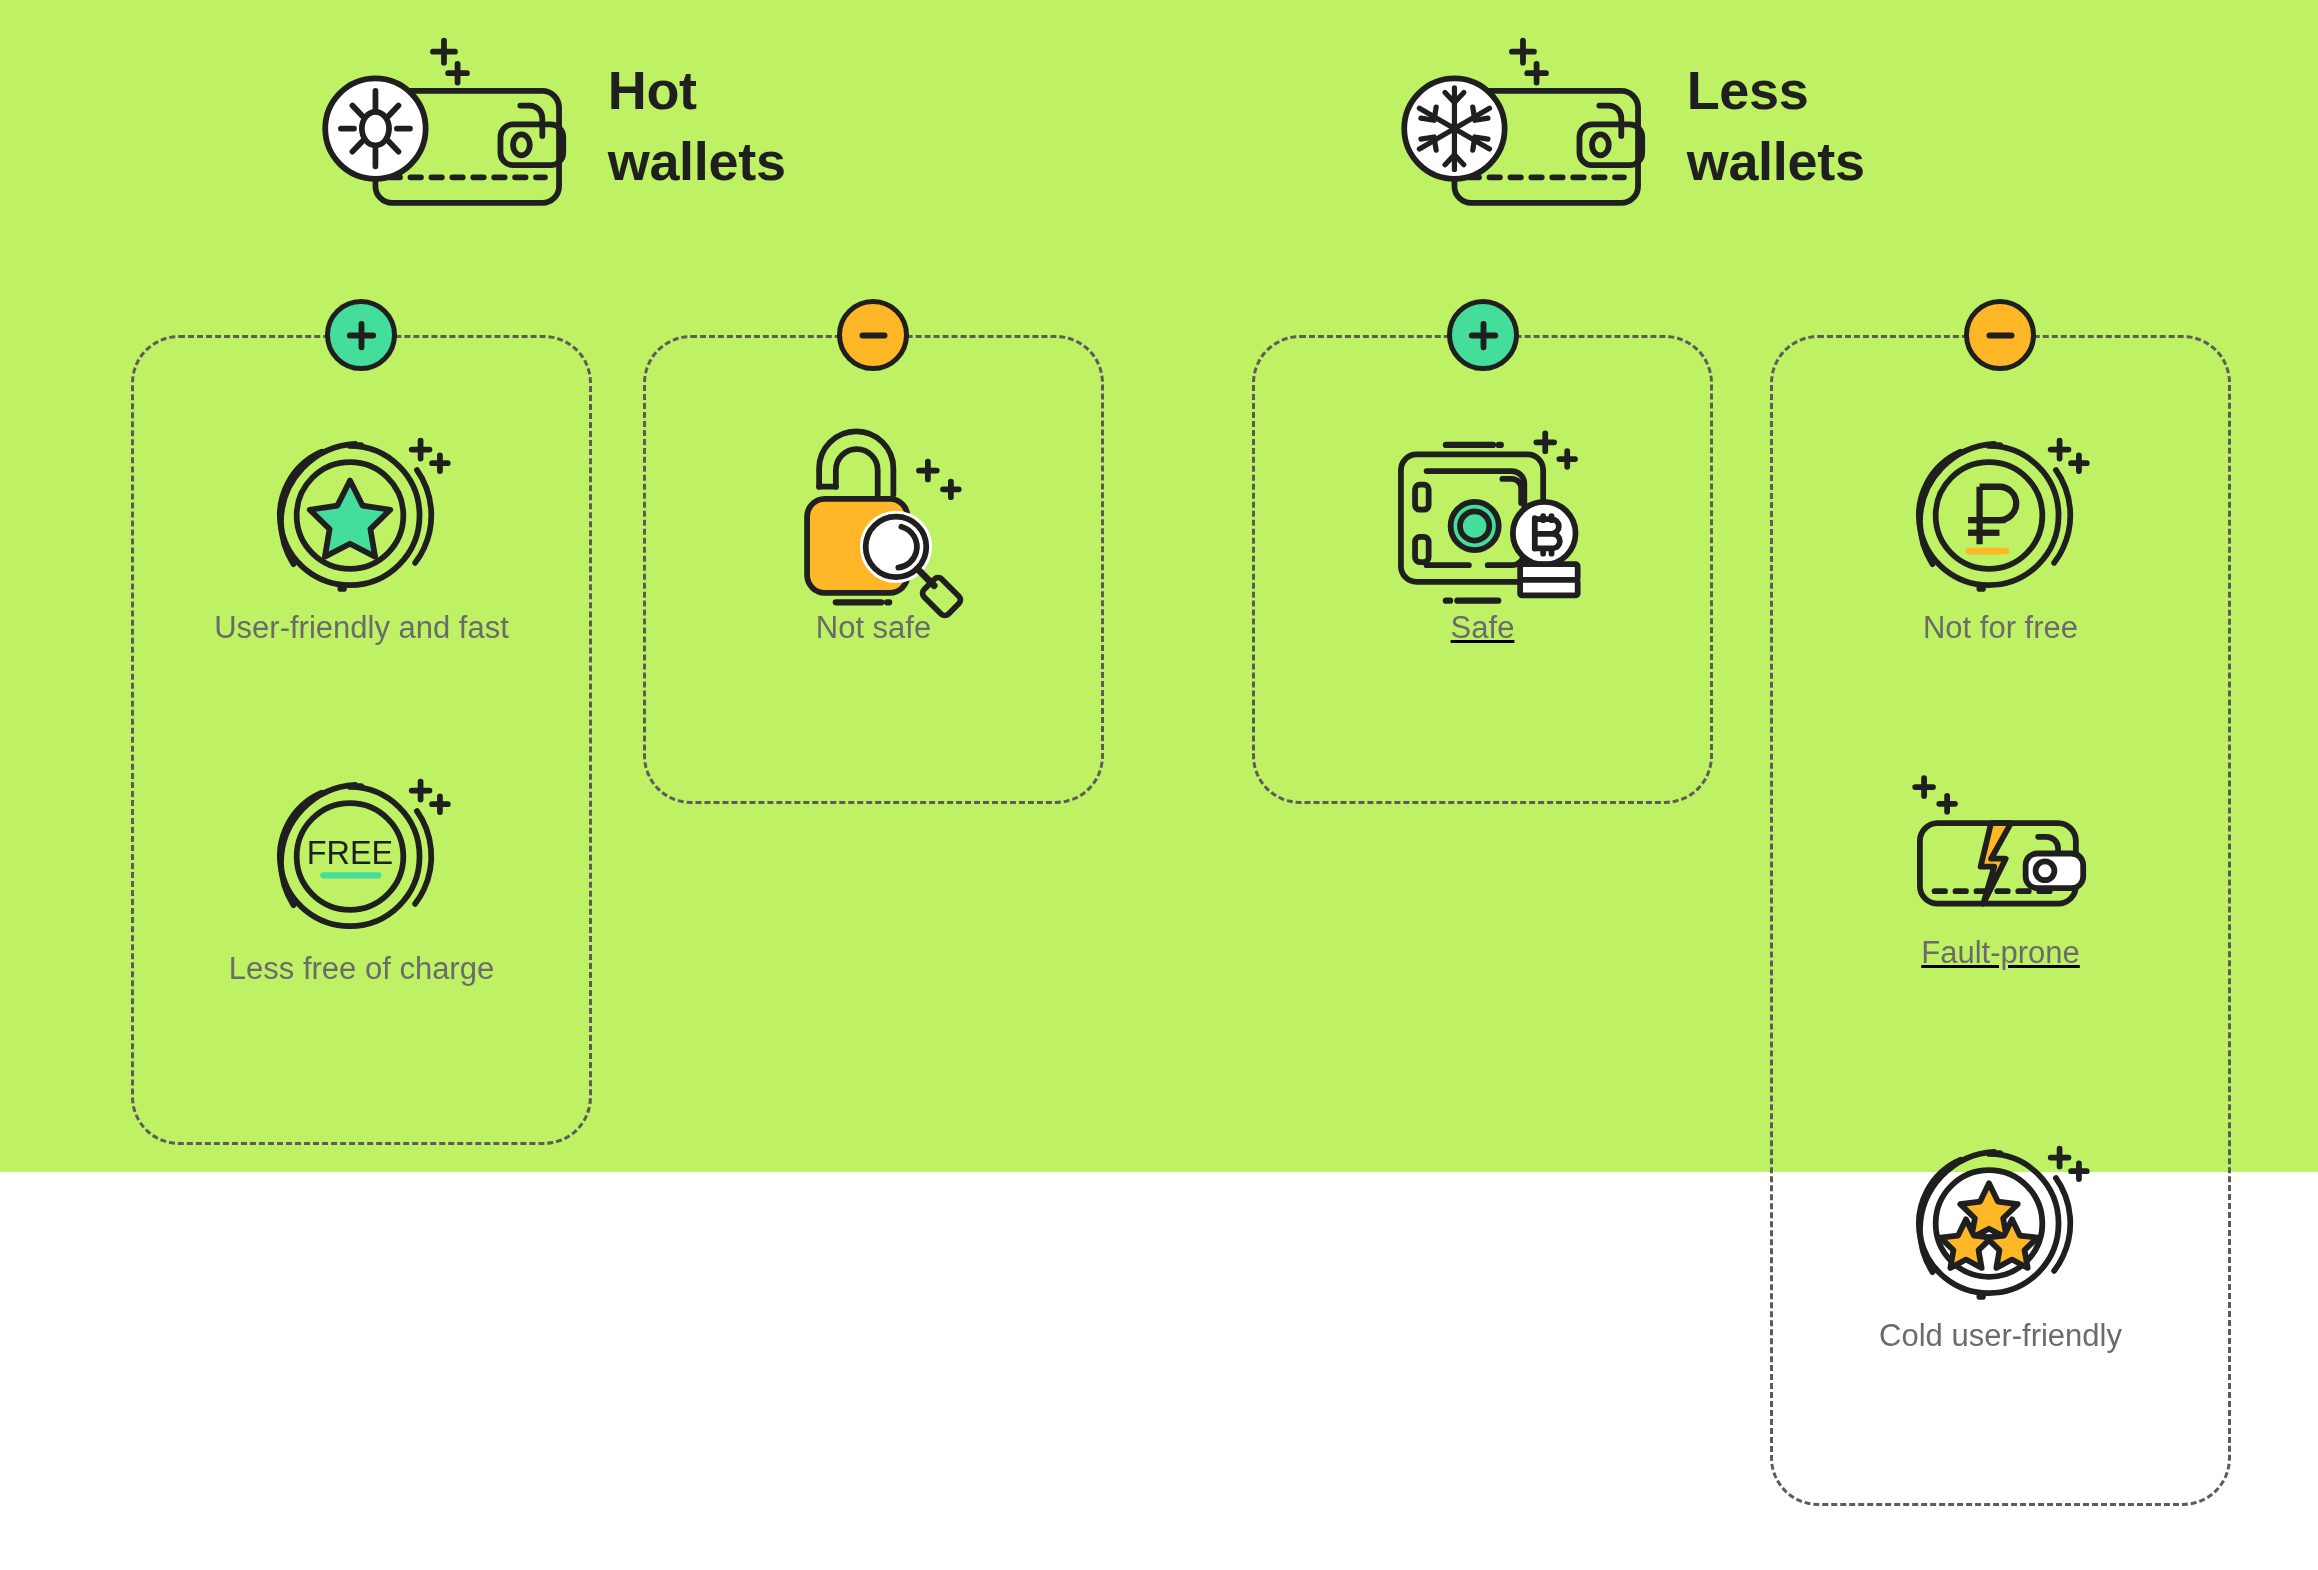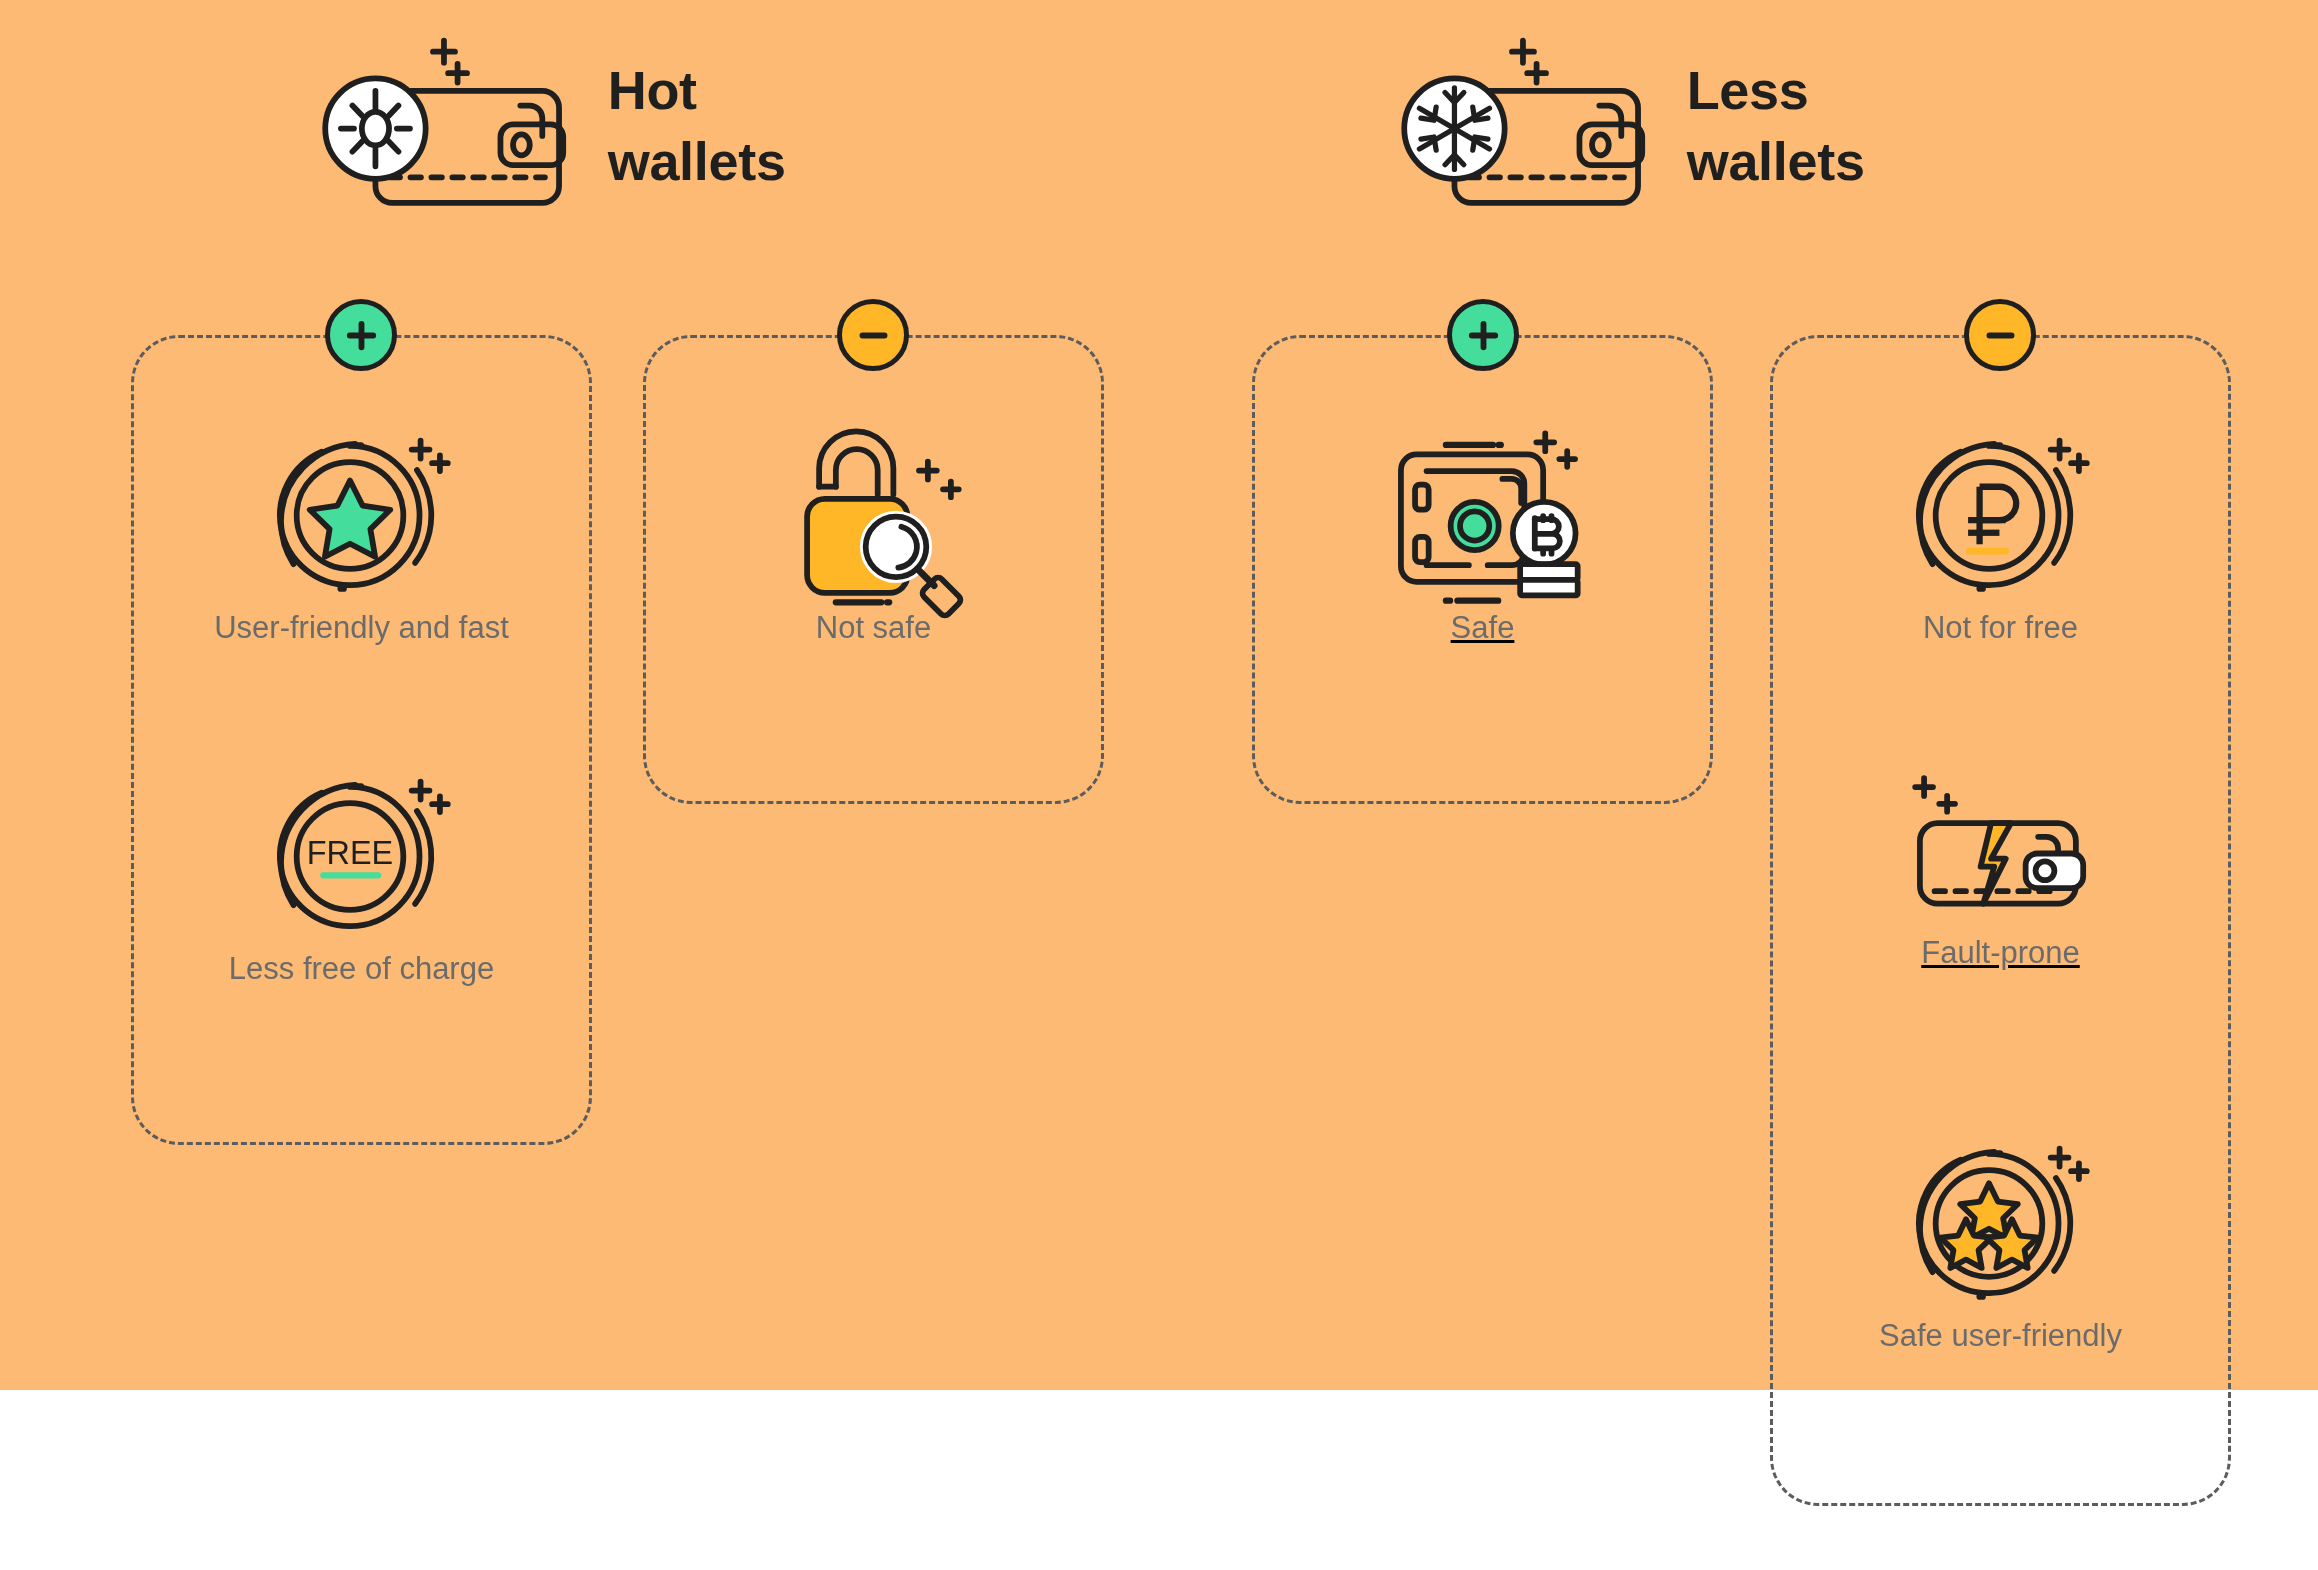--- a/index.html
+++ b/index.html
@@ -8,22 +8,22 @@
     width: 2319px;
     height: 1570px;
     background: #ffffff;
     font-family: "Liberation Sans", sans-serif;
     overflow: hidden;
   }
 
   #canvas {
     position: relative;
     width: 2319px;
-    height: 1390px;
-    background: #fdba74;
+    height: 1172px;
+    background: #bef264;
     padding-left: 36px;
   }
 
   
   .section-header {
     position: absolute;
     display: flex;
     align-items: center;
     gap: 15.7px;
   }
@@ -319,17 +319,17 @@
         <path d="M184 41 h5" stroke-width="12"></path>
         <path d="M150 315 h6" stroke-width="12"></path>
         <g fill="#FFB727" stroke="#1f1f1f" stroke-width="11" stroke-linejoin="round">
           <path d="M168 98 l17 35 38 5 -28 27 7 38 -34 -18 -34 18 7 -38 -28 -27 38 -5 Z"></path>
           <path d="M124 167 l15 31 34 4 -25 24 6 34 -30 -16 -30 16 6 -34 -25 -24 34 -4 Z"></path>
           <path d="M212 167 l15 31 34 4 -25 24 6 34 -30 -16 -30 16 6 -34 -25 -24 34 -4 Z"></path>
         </g>
         <path d="M303 32 v34 M286 49 h34 M340 60 v30 M325 75 h30" stroke-width="11"></path>
       </svg>
     </div>
-    <div class="item-caption">Safe user-friendly</div>
+    <div class="item-caption">Cold user-friendly</div>
   </div>
 
 </div>
 
 
 </body></html>

